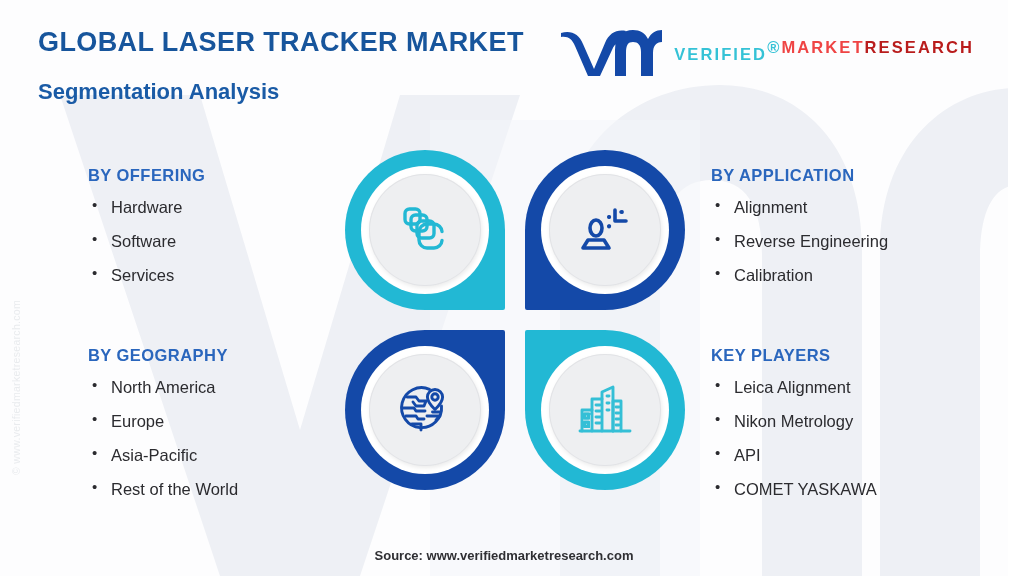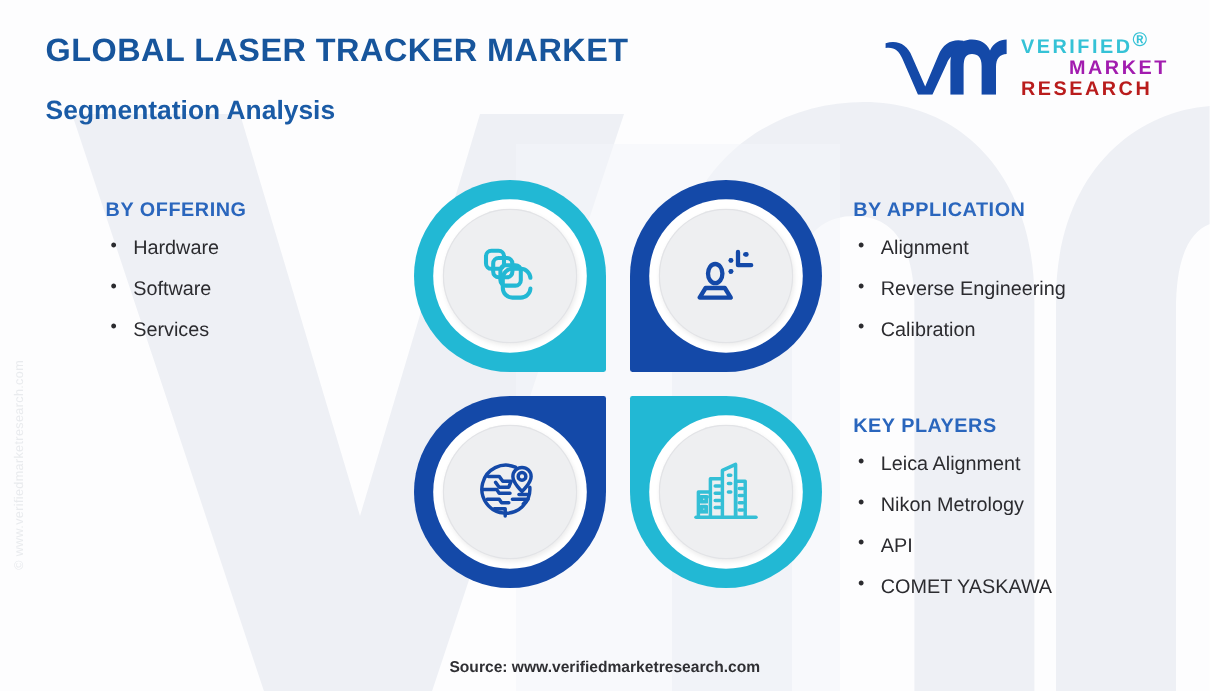--- a/index.html
+++ b/index.html
@@ -59,32 +59,32 @@
     position: absolute;
     right: 34px;
     top: 24px;
     display: flex;
     align-items: center;
     gap: 12px;
   }
   .logo-mark { display: block; }
   .logo-words {
     display: flex;
-    flex-direction: column;
+    flex-direction: row;
     line-height: 1.04;
     padding-top: 1px;
   }
   .logo-words span {
     font-size: 16.5px;
     font-weight: 700;
     letter-spacing: 2.1px;
     white-space: nowrap;
   }
   .lw-verified { color: #35c2d6; position: relative; }
-  .lw-market   { color: #a21caf; margin-left: 40px; }
+  .lw-market   { color: #ef4444; }
   .lw-research { color: #b91c1c; }
   .reg {
     font-size: 8px;
     vertical-align: super;
     letter-spacing: 0;
     font-weight: 700;
   }
 
   
   .block { position: absolute; }
@@ -250,20 +250,29 @@
 
   <div class="block blk-offering">
     <h3>BY OFFERING</h3>
     <ul>
       <li>Hardware</li>
       <li>Software</li>
       <li>Services</li>
     </ul>
   </div>
 
+  <div class="block blk-geography">
+    <h3>BY GEOGRAPHY</h3>
+    <ul>
+      <li>North America</li>
+      <li>Europe</li>
+      <li>Asia-Pacific</li>
+      <li>Rest of the World</li>
+    </ul>
+  </div>
 
   <div class="block blk-players">
     <h3>KEY PLAYERS</h3>
     <ul>
       <li>Leica Alignment</li>
       <li>Nikon Metrology</li>
       <li>API</li>
       <li>COMET YASKAWA</li>
     </ul>
   </div>

